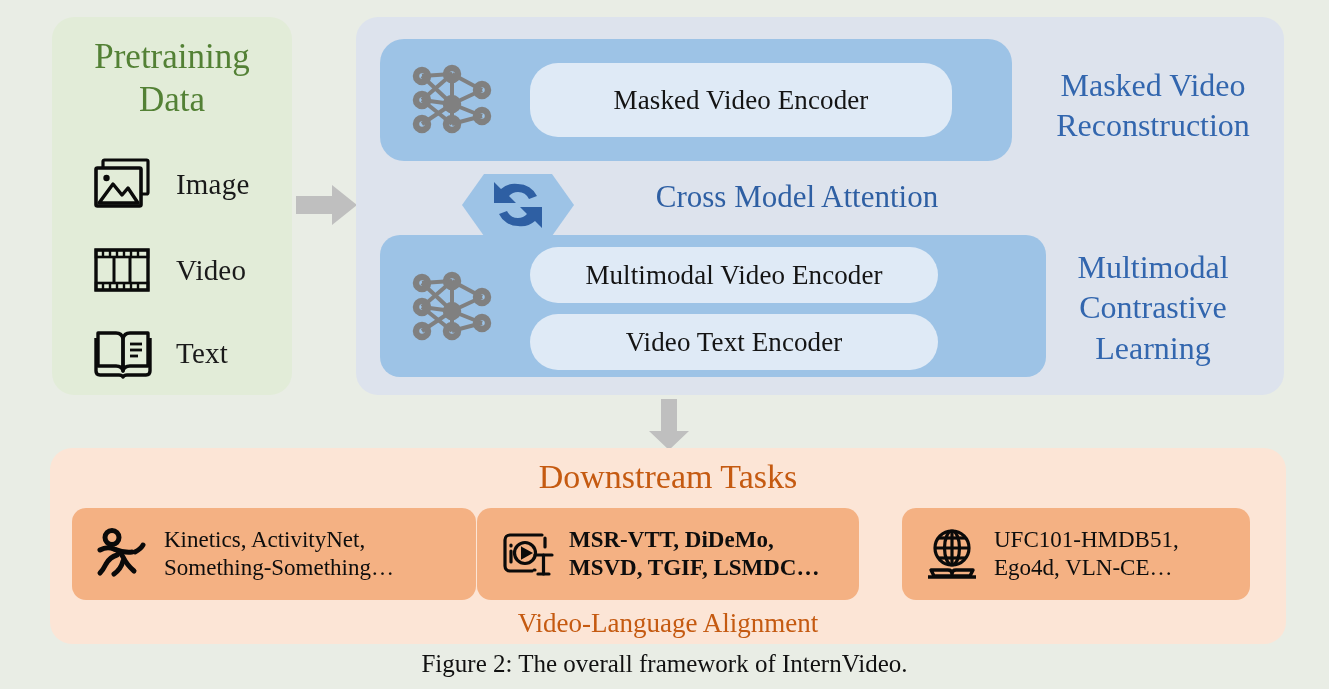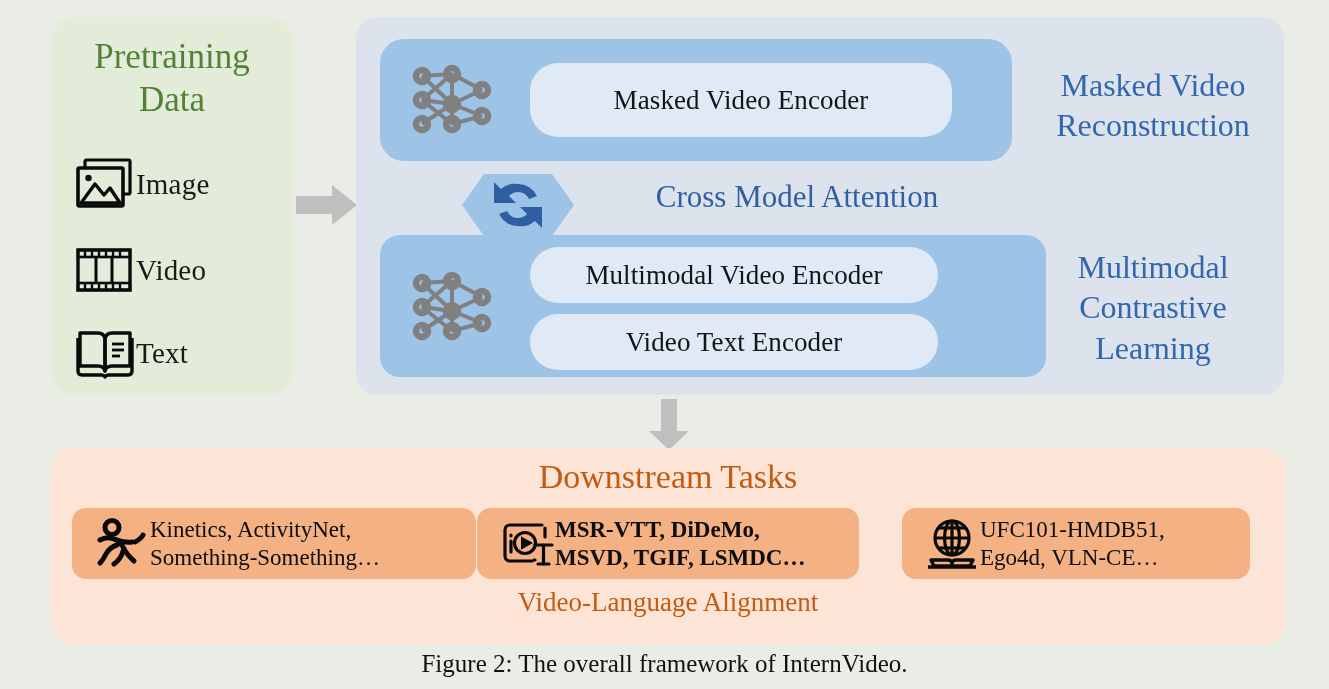--- a/index.html
+++ b/index.html
@@ -34,25 +34,26 @@
     position: absolute;
     left: 0; top: 18px;
     width: 240px;
     text-align: center;
     font-size: 35px;
     line-height: 1.24;
     color: #538135;
   }
   .data-row {
     position: absolute;
-    left: 22px;
+    left: 40px;
     width: 200px;
     height: 64px;
     display: flex;
     align-items: center;
+    gap: 22px;
   }
   #data-row-image { top: 135px; }
   #data-row-video { top: 221px; }
   #data-row-text  { top: 304px; }
   .data-icon {
     width: 62px; height: 58px;
     flex: 0 0 62px;
     display: flex; align-items: center; justify-content: center;
   }
   .data-label {
@@ -190,25 +191,26 @@
     width: 400px;
   }
   #task-col-0 { left: 22px; }
   #task-col-1 { left: 418px; }
   #task-col-2 { left: 826px; }
 
   .task-chip {
     position: relative;
     margin: 0 auto;
     width: 404px;
-    height: 71px;
+    height: 92px;
     background: #f4b183;
     border-radius: 14px;
     display: flex;
     align-items: center;
+    gap: 14px;
     padding-left: 22px;
     box-sizing: border-box;
   }
   #task-col-1 .task-chip { width: 382px; font-weight: bold; }
   #task-col-2 .task-chip { width: 348px; }
 
   .task-icon {
     width: 56px; height: 56px;
     flex: 0 0 56px;
     display: flex; align-items: center; justify-content: center;

